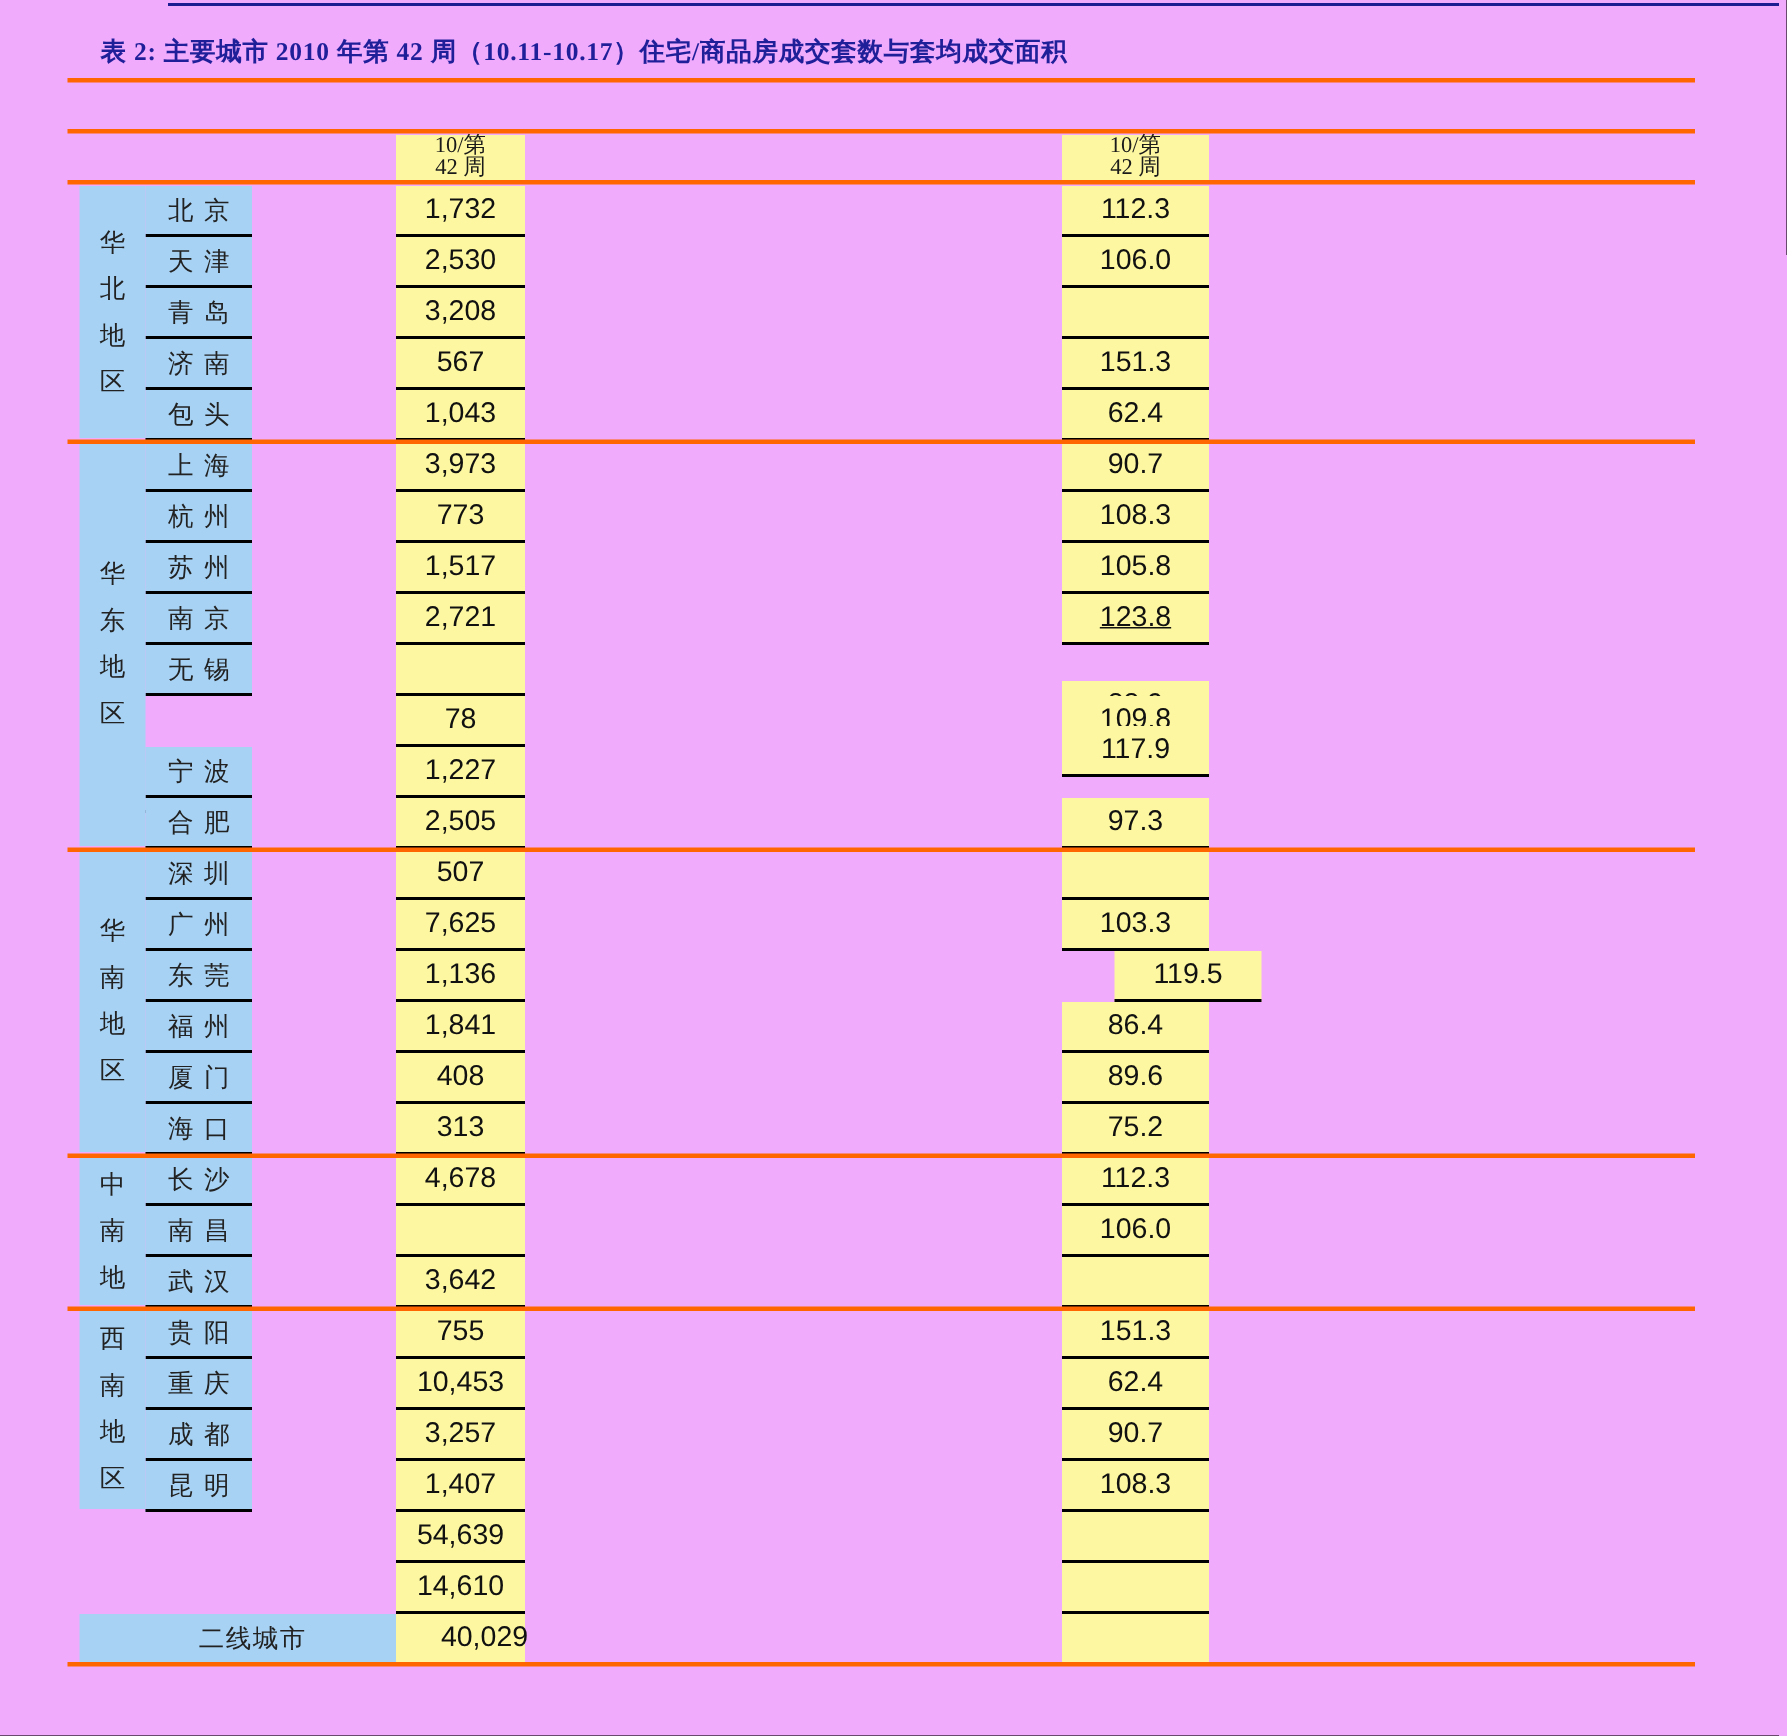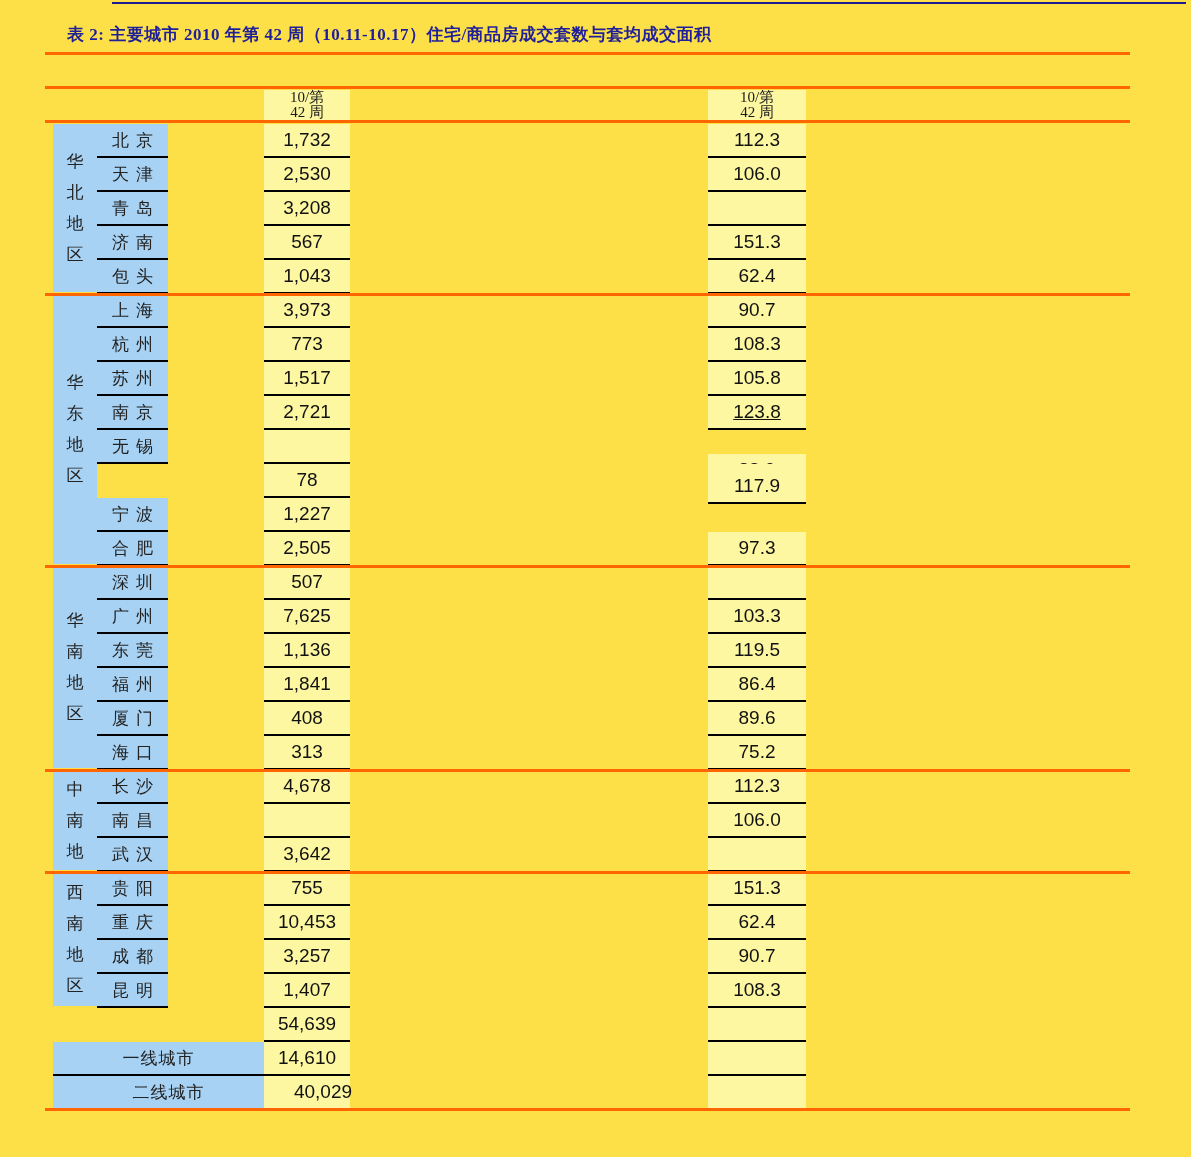--- a/index.html
+++ b/index.html
@@ -1,16 +1,16 @@
 <!DOCTYPE html>
 <html><head>
 <meta charset="utf-8">
 <style>
   html,body{margin:0;padding:0;background:#000;}
-  #stage{position:relative;width:1191px;height:1157px;background:#fde047;overflow:hidden;
+  #stage{position:relative;width:1191px;height:1157px;background:#f0abfc;overflow:hidden;
          font-family:"Liberation Serif",serif;}
   .rule-navy{position:absolute;background:#1C1C92;}
   .rule-orange{position:absolute;left:45px;width:1085px;height:3px;background:#FF6600;z-index:6;}
   #page-title{position:absolute;left:67px;top:23px;font-weight:bold;color:#1F1F99;
               font-size:17px;letter-spacing:0.5px;white-space:nowrap;}
   .cell{position:absolute;box-sizing:border-box;}
   .blue{background:#A7D2F3;}
   .yellow{background:#FCF7A0;}
   .hdr{top:90px;height:30px;display:flex;flex-direction:column;align-items:center;
        justify-content:center;font-size:15px;line-height:15px;color:#1a1a1a;z-index:2;}
@@ -90,40 +90,40 @@
     <div class="cell yellow num units" style="top: 396px;">2,721</div>
     <div class="cell yellow num area" style="top: 396px; text-decoration: underline;">123.8</div>
     <div class="cell blue city" style="top: 430px;">无锡</div>
     <div class="cell yellow num units" style="top: 430px;"></div>
     <div class="cell yellow num area" style="top: 454px;">88.9</div>
     <div class="cell blue city" style="top: 464px; margin-top: 44px;">温州</div>
     <div class="cell yellow num units" style="top: 464px;">78</div>
     <div class="cell yellow num area" style="top: 464px;">109.8</div>
     <div class="cell blue city" style="top: 498px;">宁波</div>
     <div class="cell yellow num units" style="top: 498px;">1,227</div>
-    <div class="cell yellow num area" style="top: 470px;">117.9</div>
+    <div class="cell yellow num area" style="top: 484px;">117.9</div>
     <div class="cell blue city" style="top: 532px;">合肥</div>
     <div class="cell yellow num units" style="top: 532px;">2,505</div>
     <div class="cell yellow num area" style="top: 532px;">97.3</div>
     <div class="rule-orange" style="top: 565px;"></div>
     <div class="cell blue region" style="top: 566px; height: 202px;">
       <span>华</span>
       <span>南</span>
       <span>地</span>
       <span>区</span>
     </div>
     <div class="cell blue city" style="top: 566px;">深圳</div>
     <div class="cell yellow num units" style="top: 566px;">507</div>
     <div class="cell yellow num area" style="top: 566px;"></div>
     <div class="cell blue city" style="top: 600px;">广州</div>
     <div class="cell yellow num units" style="top: 600px;">7,625</div>
     <div class="cell yellow num area" style="top: 600px;">103.3</div>
     <div class="cell blue city" style="top: 634px;">东莞</div>
     <div class="cell yellow num units" style="top: 634px;">1,136</div>
-    <div class="cell yellow num area" style="top: 634px;">119.5</div>
+    <div class="cell yellow num area" style="top: 634px; margin-left: 35px;">119.5</div>
     <div class="cell blue city" style="top: 668px;">福州</div>
     <div class="cell yellow num units" style="top: 668px;">1,841</div>
     <div class="cell yellow num area" style="top: 668px;">86.4</div>
     <div class="cell blue city" style="top: 702px;">厦门</div>
     <div class="cell yellow num units" style="top: 702px;">408</div>
     <div class="cell yellow num area" style="top: 702px;">89.6</div>
     <div class="cell blue city" style="top: 736px;">海口</div>
     <div class="cell yellow num units" style="top: 736px;">313</div>
     <div class="cell yellow num area" style="top: 736px;">75.2</div>
     <div class="rule-orange" style="top: 769px;"></div>
@@ -155,19 +155,18 @@
     <div class="cell yellow num units" style="top: 906px;">10,453</div>
     <div class="cell yellow num area" style="top: 906px;">62.4</div>
     <div class="cell blue city" style="top: 940px;">成都</div>
     <div class="cell yellow num units" style="top: 940px;">3,257</div>
     <div class="cell yellow num area" style="top: 940px;">90.7</div>
     <div class="cell blue city" style="top: 974px;">昆明</div>
     <div class="cell yellow num units" style="top: 974px;">1,407</div>
     <div class="cell yellow num area" style="top: 974px;">108.3</div>
     <div class="cell yellow num units" style="top: 1008px;">54,639</div>
     <div class="cell yellow num area" style="top: 1008px;"></div>
-    <div class="cell blue sumlabel" style="top: 1042px;">一线城市</div>
     <div class="cell yellow num units" style="top: 1042px;">14,610</div>
     <div class="cell yellow num area" style="top: 1042px;"></div>
     <div class="cell blue sumlabel" style="top: 1076px; padding-left: 20px;">二线城市</div>
     <div class="cell yellow num units" style="top: 1076px; padding-left: 32px;">40,029</div>
     <div class="cell yellow num area" style="top: 1076px;"></div>
   </div>
 
 </body></html>

